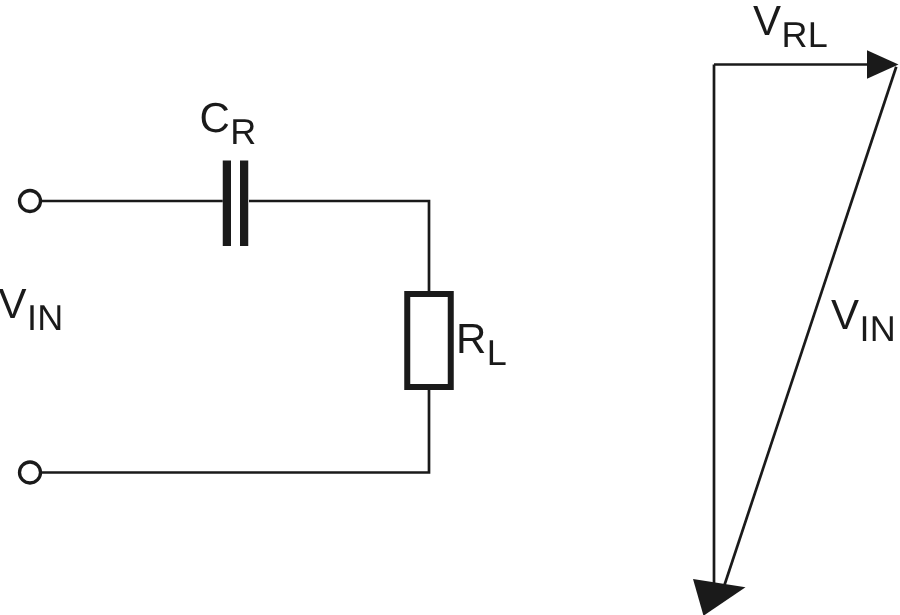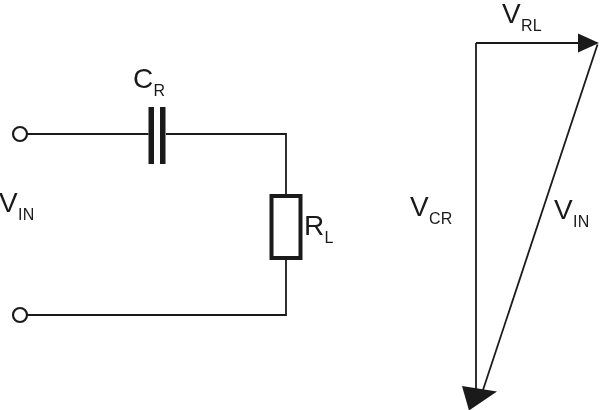--- a/index.html
+++ b/index.html
@@ -23,21 +23,21 @@
   }
   .lbl {
     position: absolute;
     font-size: 28px;
     line-height: 1.15;
     letter-spacing: 0.3px;
     color: #1a1a1a;
     white-space: nowrap;
   }
   .lbl .sub {
-    font-size: 16px;
+    font-size: 24px;
     position: relative;
     top: 8px;
     letter-spacing: 0.2px;
   }
 </style>
 </head>
 <body>
 
 <div class="stage">
 
@@ -77,21 +77,18 @@
 
 
   <div class="lbl" style="left:304px; top:210px">
     <span>R</span><span class="sub">L</span>
   </div>
 
   <div class="lbl" style="left:502px; top:-2px">
     <span>V</span><span class="sub">RL</span>
   </div>
 
-  <div class="lbl" style="left:410px; top:191px">
-    <span>V</span><span class="sub">CR</span>
-  </div>
 
   <div class="lbl" style="left:554px; top:194px">
     <span>V</span><span class="sub">IN</span>
   </div>
 
 </div>
 
 </body></html>

